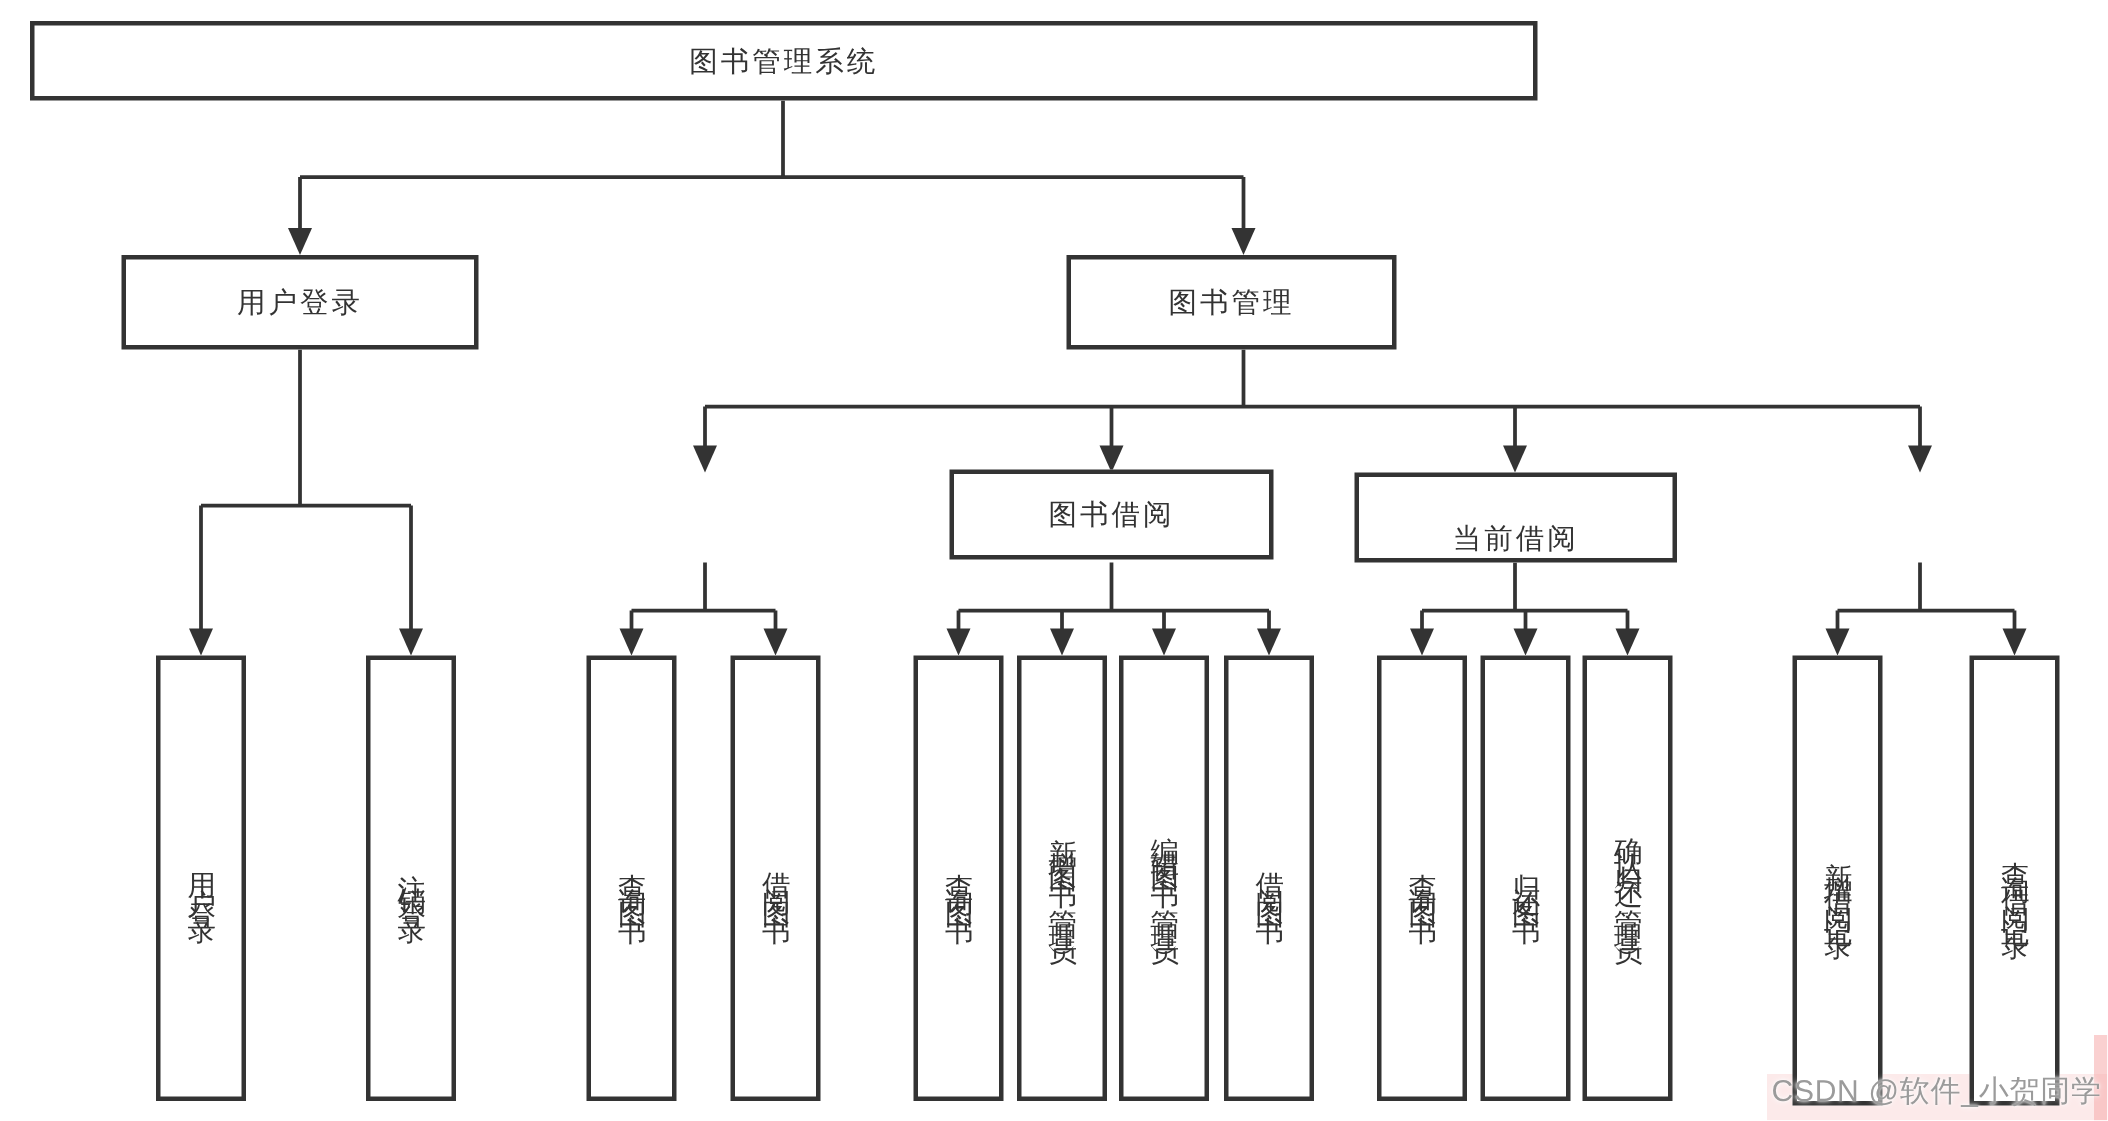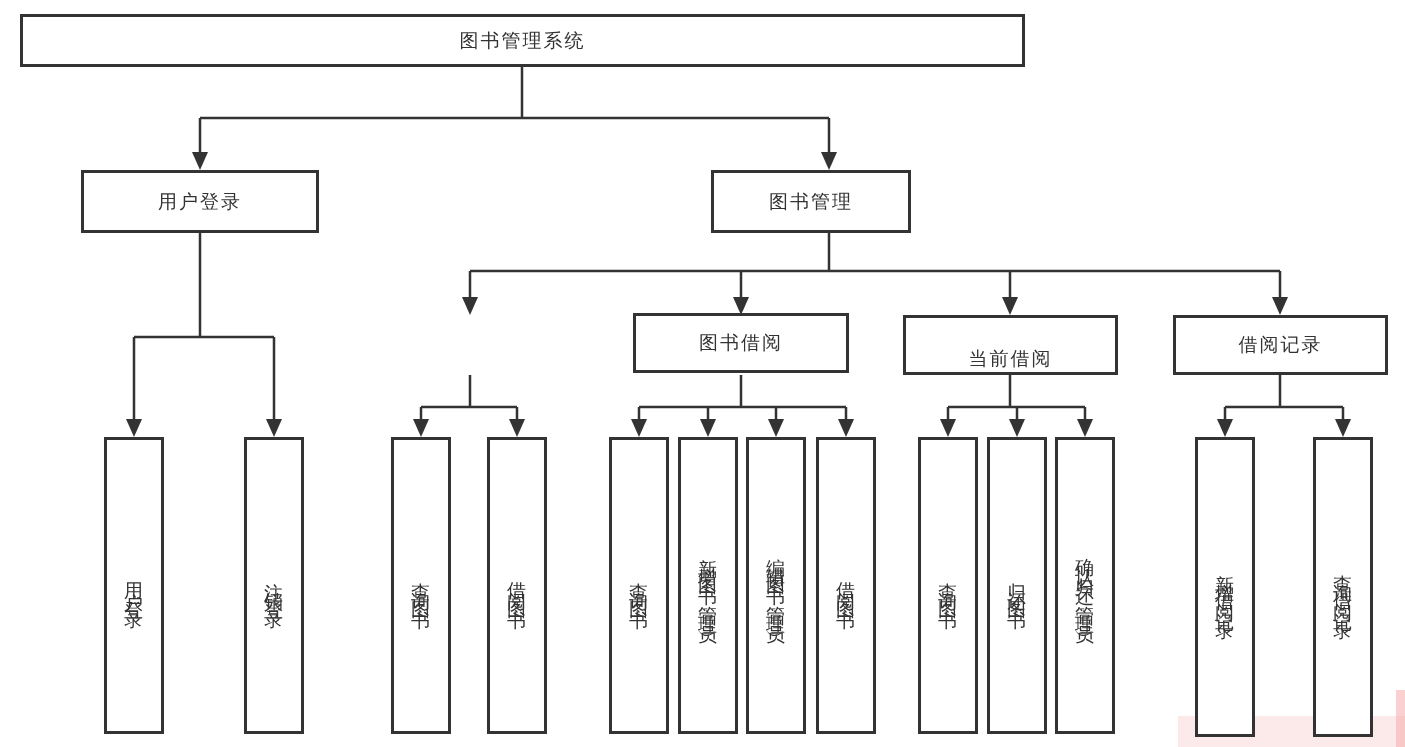--- a/index.html
+++ b/index.html
@@ -123,32 +123,29 @@
     </g>
   </svg>
 
   <div class="node h" style="left:20px; top:14px; width:1005px; height:53px;">
     <span>图书管理系统</span>
   </div>
 
   <div class="node h" style="left:81px; top:170px; width:238px; height:63px;">
     <span>用户登录</span>
   </div>
-  <div class="node h" style="left:711px; top:170px; width:200px; height:63px;">
+  <div class="node h" style="left:711px; top:170px; width:220px; height:63px;">
     <span>图书管理</span>
   </div>
 
   <div class="node h" style="left:633px; top:313px; width:216px; height:60px;">
     <span>图书借阅</span>
   </div>
   <div class="node h" style="left:903px; top:315px; width:215px; height:60px;align-items:flex-end;">
     <span>当前借阅</span>
-  </div>
-  <div class="node h" style="left:1173px; top:315px; width:215px; height:60px;">
-    <span>借阅记录</span>
   </div>
 
   <div class="node v" style="left:104px; top:437px; width:60px; height:297px;">
     <span>用户登录</span>
   </div>
   <div class="node v" style="left:244px; top:437px; width:60px; height:297px;">
     <span>注销登录</span>
   </div>
 
   <div class="node v" style="left:391px; top:437px; width:60px; height:297px;">
@@ -182,14 +179,15 @@
   </div>
 
   <div class="node v" style="left:1195px; top:437px; width:60px; height:300px;">
     <span>新增借阅记录</span>
   </div>
   <div class="node v" style="left:1313px; top:437px; width:60px; height:300px;">
     <span>查询借阅记录</span>
   </div>
 
   <div class="wm-edge"></div>
+  <div class="watermark">CSDN @软件_小贺同学</div>
 
 </div>
 
 </body></html>

